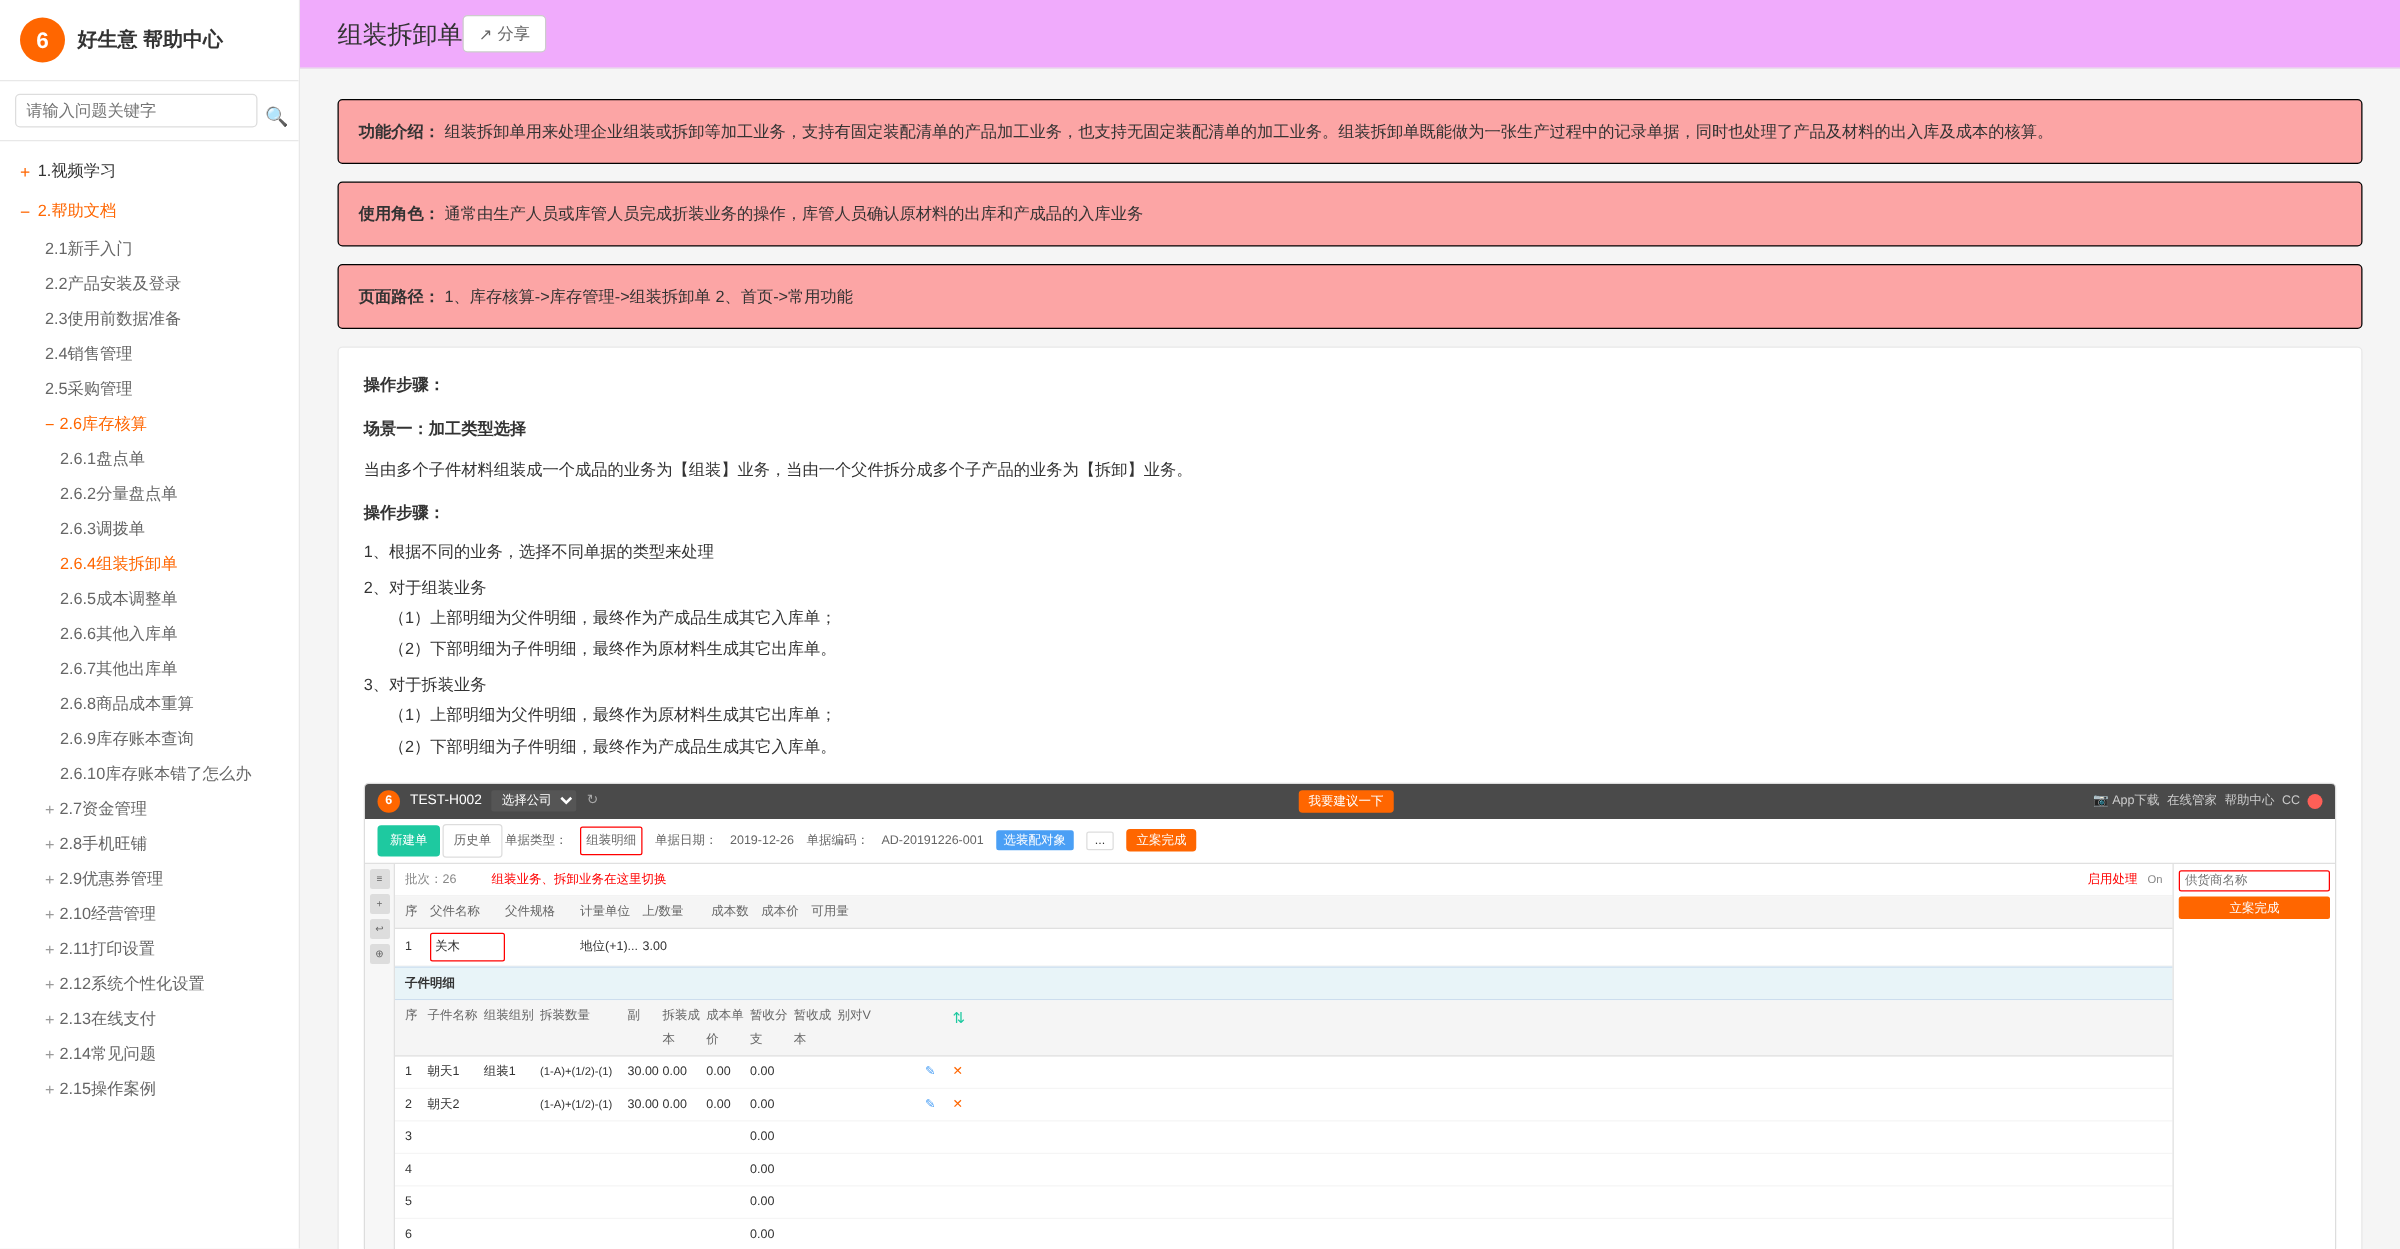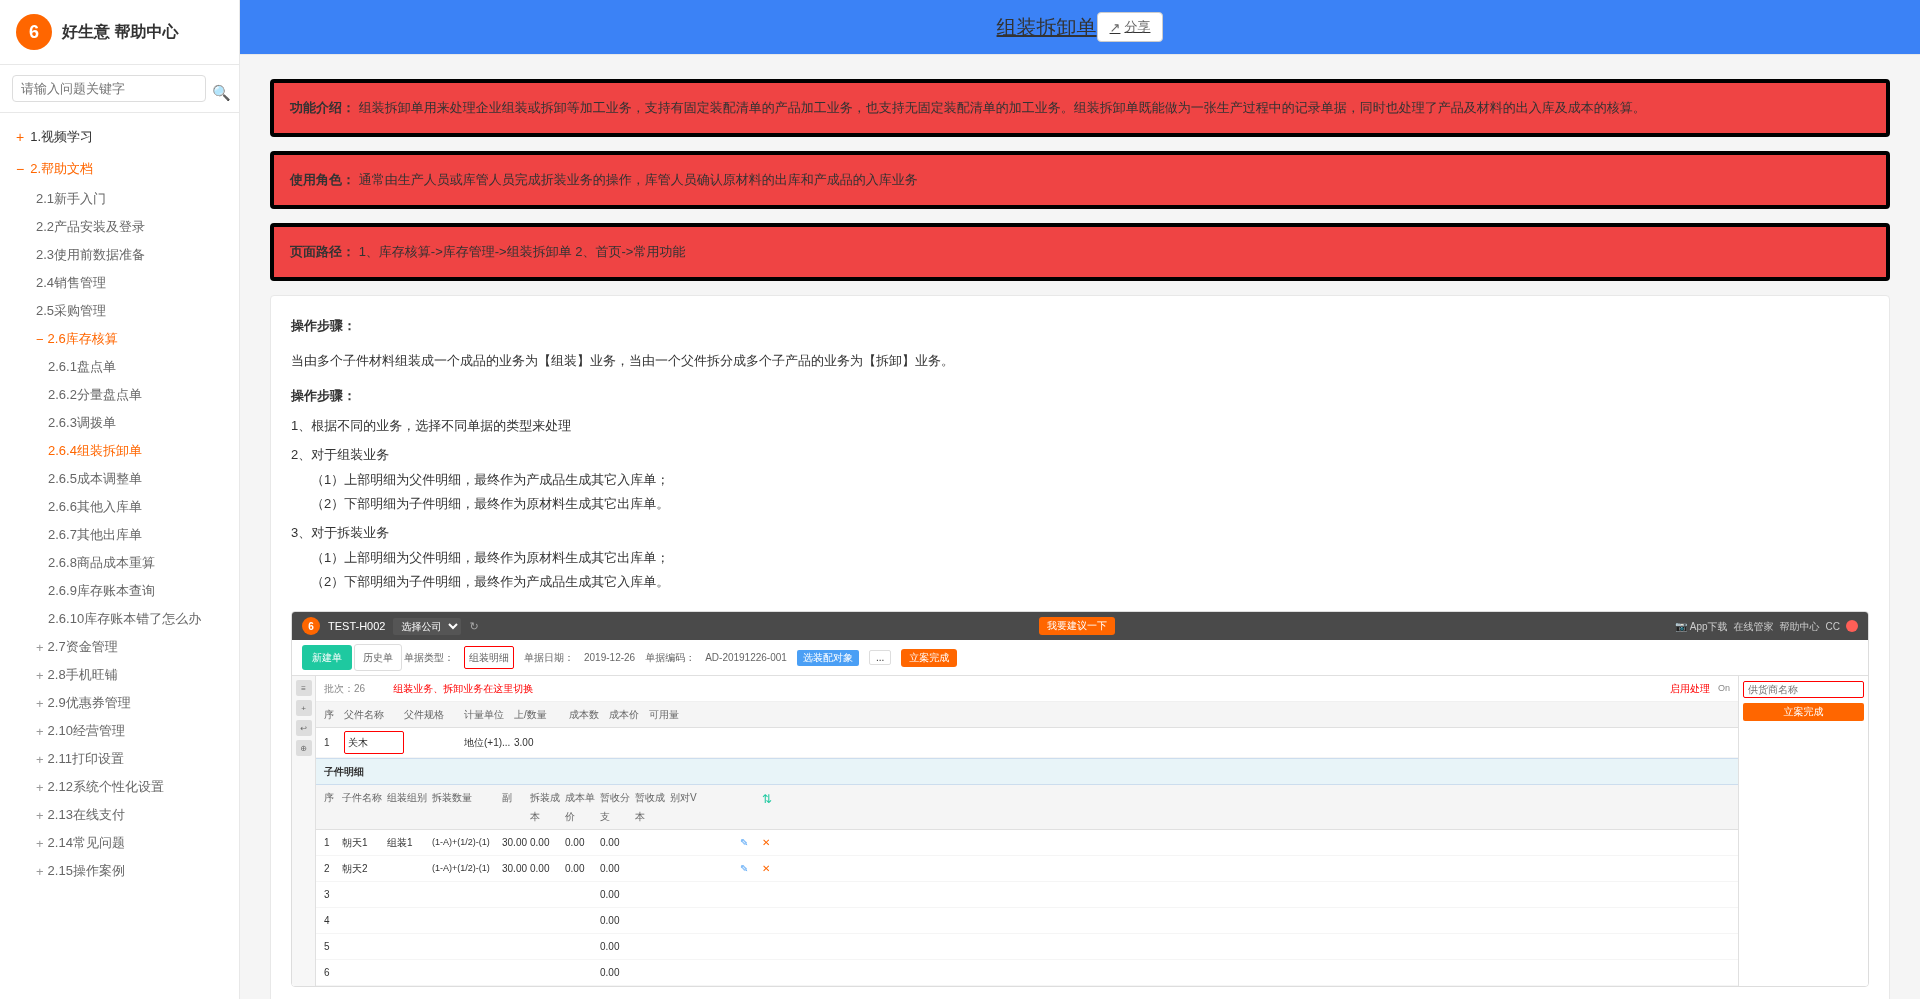--- a/index.html
+++ b/index.html
@@ -73,43 +73,43 @@
     
     #main {
       flex: 1;
       display: flex;
       flex-direction: column;
       height: 100vh;
       overflow: hidden;
     }
 
     #topbar {
-      background: #3b82f6;
+      background: #f0abfc;
       border-bottom: 1px solid #e8e8e8;
       padding: 12px 30px;
-      display: flex; align-items: center; justify-content: center; text-decoration: underline;
+      display: flex; align-items: center; justify-content: flex-start;
     }
     .page-title { font-size: 20px; font-weight: normal; color: #333; }
     .share-btn {
       display: flex; align-items: center; gap: 4px;
       border: 1px solid #ccc; border-radius: 4px;
       padding: 5px 12px; cursor: pointer; font-size: 13px; color: #666;
       background: #fff;
     }
 
     #content {
       flex: 1;
       overflow-y: auto;
       padding: 24px 30px;
       background: #f5f5f5;
     }
 
     .info-box {
-      background: #ef4444;
-      border: 4px solid #000000;
+      background: #fca5a5;
+      border: 1px solid #000000;
       border-radius: 4px;
       padding: 14px 16px;
       margin-bottom: 14px;
       line-height: 1.7;
       font-size: 13px;
       color: #333;
     }
 
     .step-content {
       background: #fff;
@@ -301,20 +301,21 @@
       <span>通常由生产人员或库管人员完成折装业务的操作，库管人员确认原材料的出库和产成品的入库业务</span>
     </div>
 
     <div class="info-box">
       <span style="font-weight:bold;">页面路径：</span>
       <span>1、库存核算-&gt;库存管理-&gt;组装拆卸单 2、首页-&gt;常用功能</span>
     </div>
 
     <div class="step-content">
       <div style="font-weight:bold;margin-bottom:10px;">操作步骤：</div>
+      <div style="font-weight:bold;margin-bottom:8px;">场景一：加工类型选择</div>
       <div style="margin-bottom:10px;">
         当由多个子件材料组装成一个成品的业务为<span class="bold">【组装】</span>业务，当由一个父件拆分成多个子产品的业务为<span class="bold">【拆卸】</span>业务。
       </div>
       <div style="font-weight:bold;margin-bottom:6px;">操作步骤：</div>
       <div>1、根据不同的业务，选择不同单据的类型来处理</div>
       <div style="margin-top:4px;">2、对于组装业务</div>
       <div style="padding-left:20px;">（1）上部明细为父件明细，最终作为产成品生成其它入库单；</div>
       <div style="padding-left:20px;">（2）下部明细为子件明细，最终作为原材料生成其它出库单。</div>
       <div style="margin-top:4px;">3、对于拆装业务</div>
       <div style="padding-left:20px;">（1）上部明细为父件明细，最终作为原材料生成其它出库单；</div>

